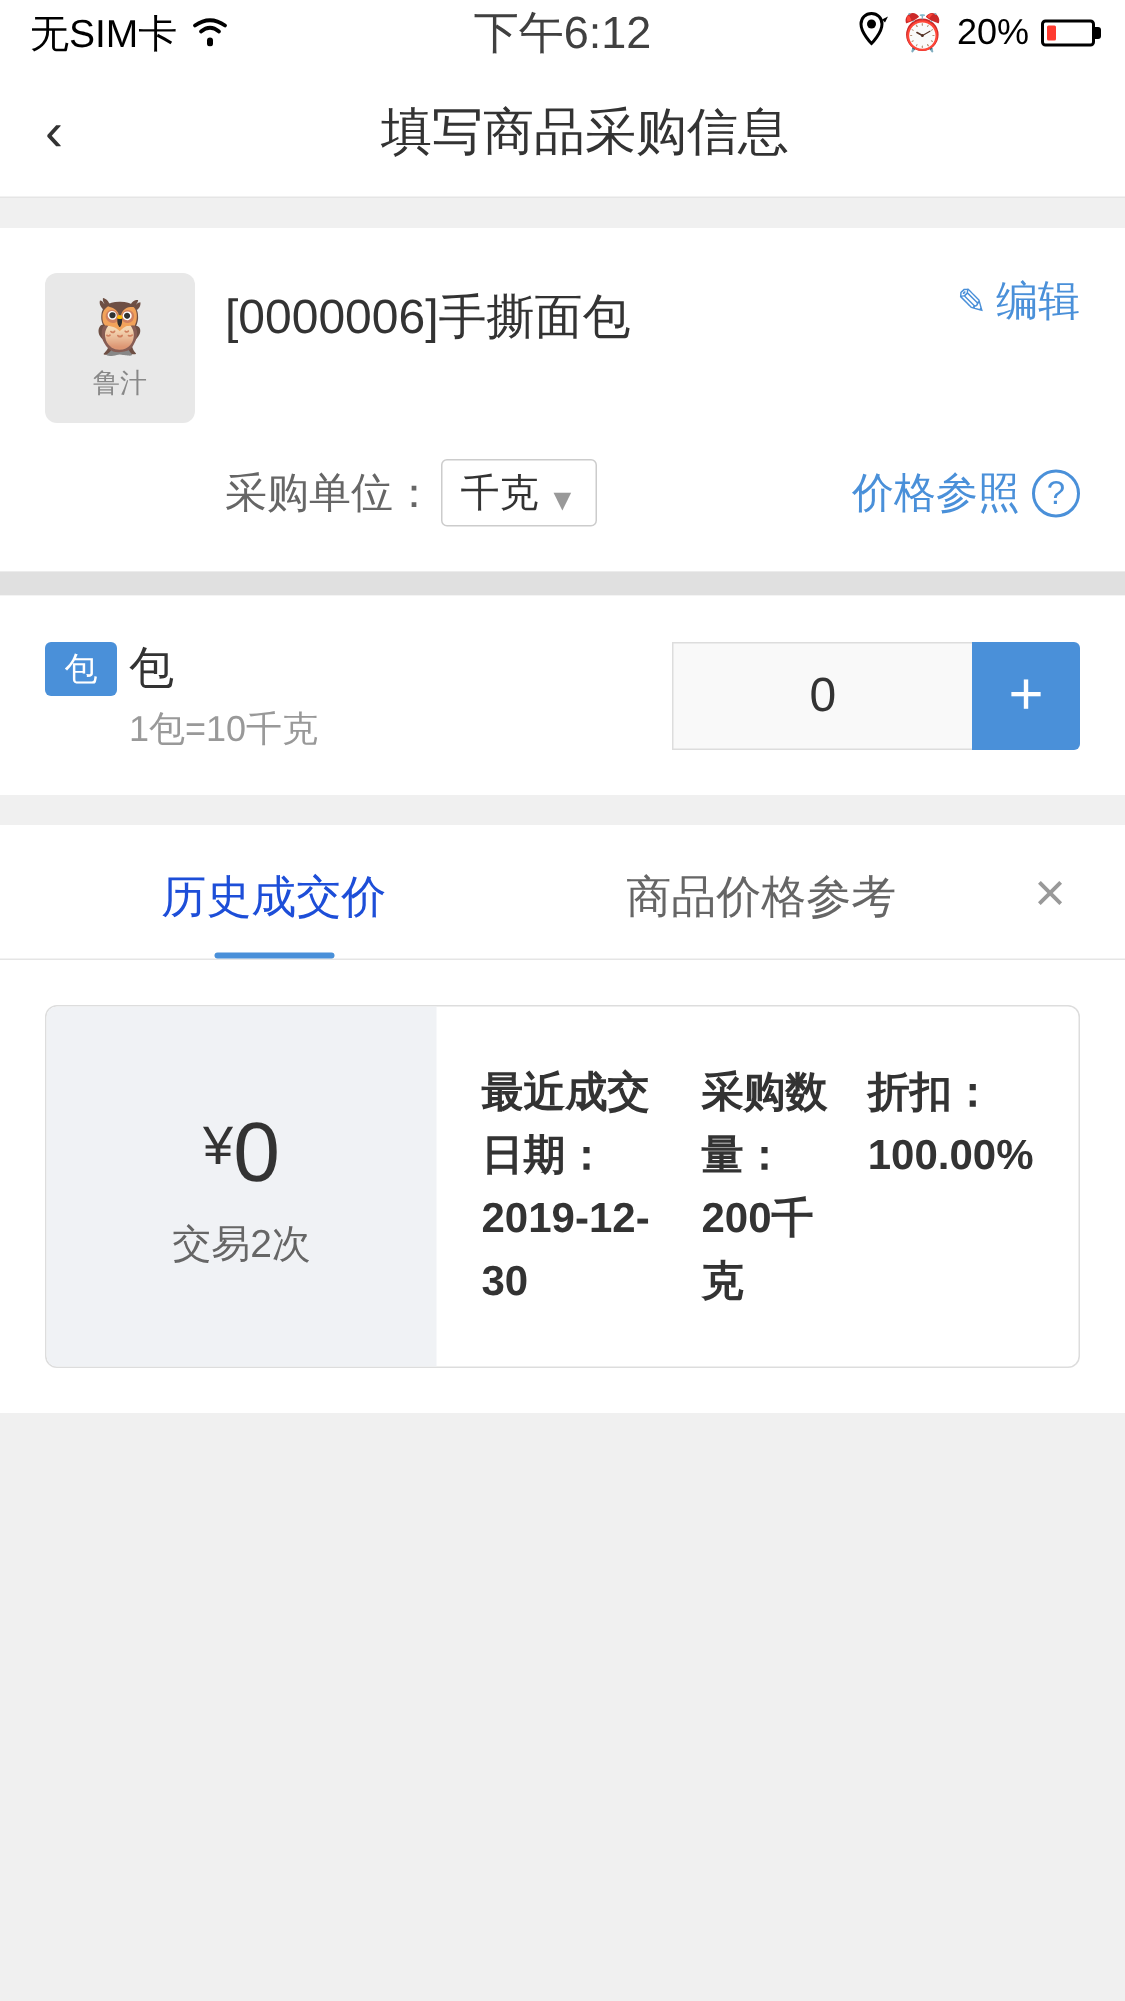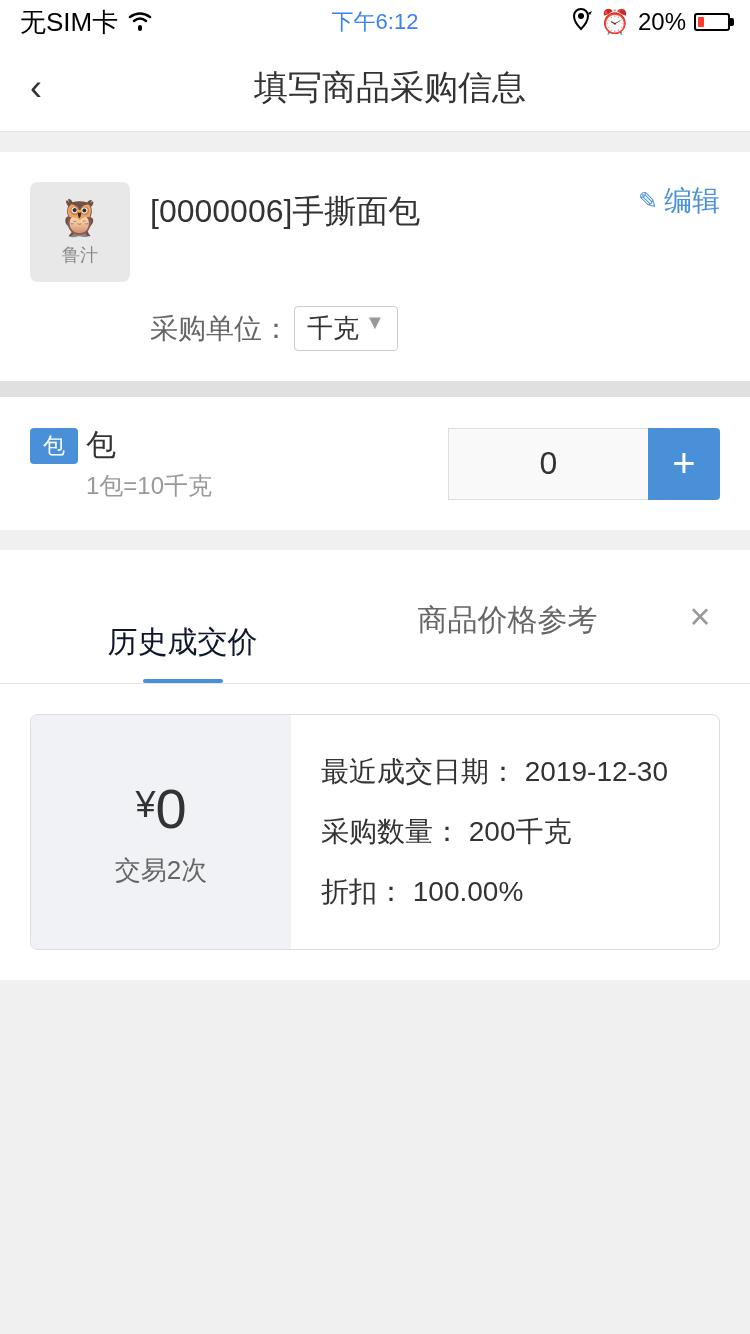--- a/index.html
+++ b/index.html
@@ -24,22 +24,22 @@
       font-size: 28px;
     }
     .status-left {
       display: flex;
       align-items: center;
       gap: 8px;
       font-size: 26px;
       color: #000;
     }
     .status-center {
-      font-size: 22px;
-      color: #3b82f6;
+      font-size: 30px;
+      color: #404040;
       font-weight: 400;
       position: absolute;
       left: 50%;
       transform: translateX(-50%);
     }
     .status-right {
       display: flex;
       align-items: center;
       gap: 8px;
       font-size: 24px;
@@ -171,21 +171,21 @@
     }
     .unit-label {
       font-size: 28px;
       color: #666;
       display: flex;
       align-items: center;
       gap: 4px;
     }
     .unit-select {
       display: flex;
-      align-items: flex-start;
+      align-items: flex-end;
       border: 1px solid #ccc;
       border-radius: 4px;
       padding: 4px 12px;
       font-size: 26px;
       color: #333;
       gap: 6px;
       cursor: pointer;
     }
     .dropdown-arrow {
       font-size: 20px;
@@ -303,22 +303,21 @@
     .tab-item {
       flex: 1;
       text-align: center;
       padding: 28px 0 20px;
       font-size: 30px;
       color: #666;
       cursor: pointer;
       position: relative;
     }
     .tab-item.active {
-      color: #0f172a;
-      margin-top: 44px;
+      color: #1d4ed8;
     }
     .tab-item.active::after {
       content: '';
       position: absolute;
       bottom: 0;
       left: 50%;
       transform: translateX(-50%);
       width: 80px;
       height: 4px;
       background: #4a90d9;
@@ -368,23 +367,24 @@
       margin-top: 8px;
     }
     .history-count {
       font-size: 26px;
       color: #666;
     }
     .history-right {
       flex: 1;
       padding: 36px 30px;
       display: flex;
-      flex-direction: column;
+      flex-direction: row;
       gap: 18px;
       justify-content: center;
+      font-weight: bold;
     }
     .history-row {
       font-size: 28px;
       color: #333;
       line-height: 1.5;
     }
 
     
     .main-content {
       background: #f0f0f0;
@@ -444,20 +444,24 @@
     </div>
   </div>
 
   <div class="product-meta">
     <div class="unit-label">
       <span>采购单位：</span>
       <div class="unit-select">
         <span>千克</span>
         <span class="dropdown-arrow">▼</span>
       </div>
+    </div>
+    <div class="price-ref">
+      <span>价格参照</span>
+      <div class="help-icon">?</div>
     </div>
   </div>
 </div>
 
 <div class="divider-bar"></div>
 
 <div class="quantity-row">
   <div class="qty-label">
     <div class="qty-unit">
       <div class="qty-unit-icon">

